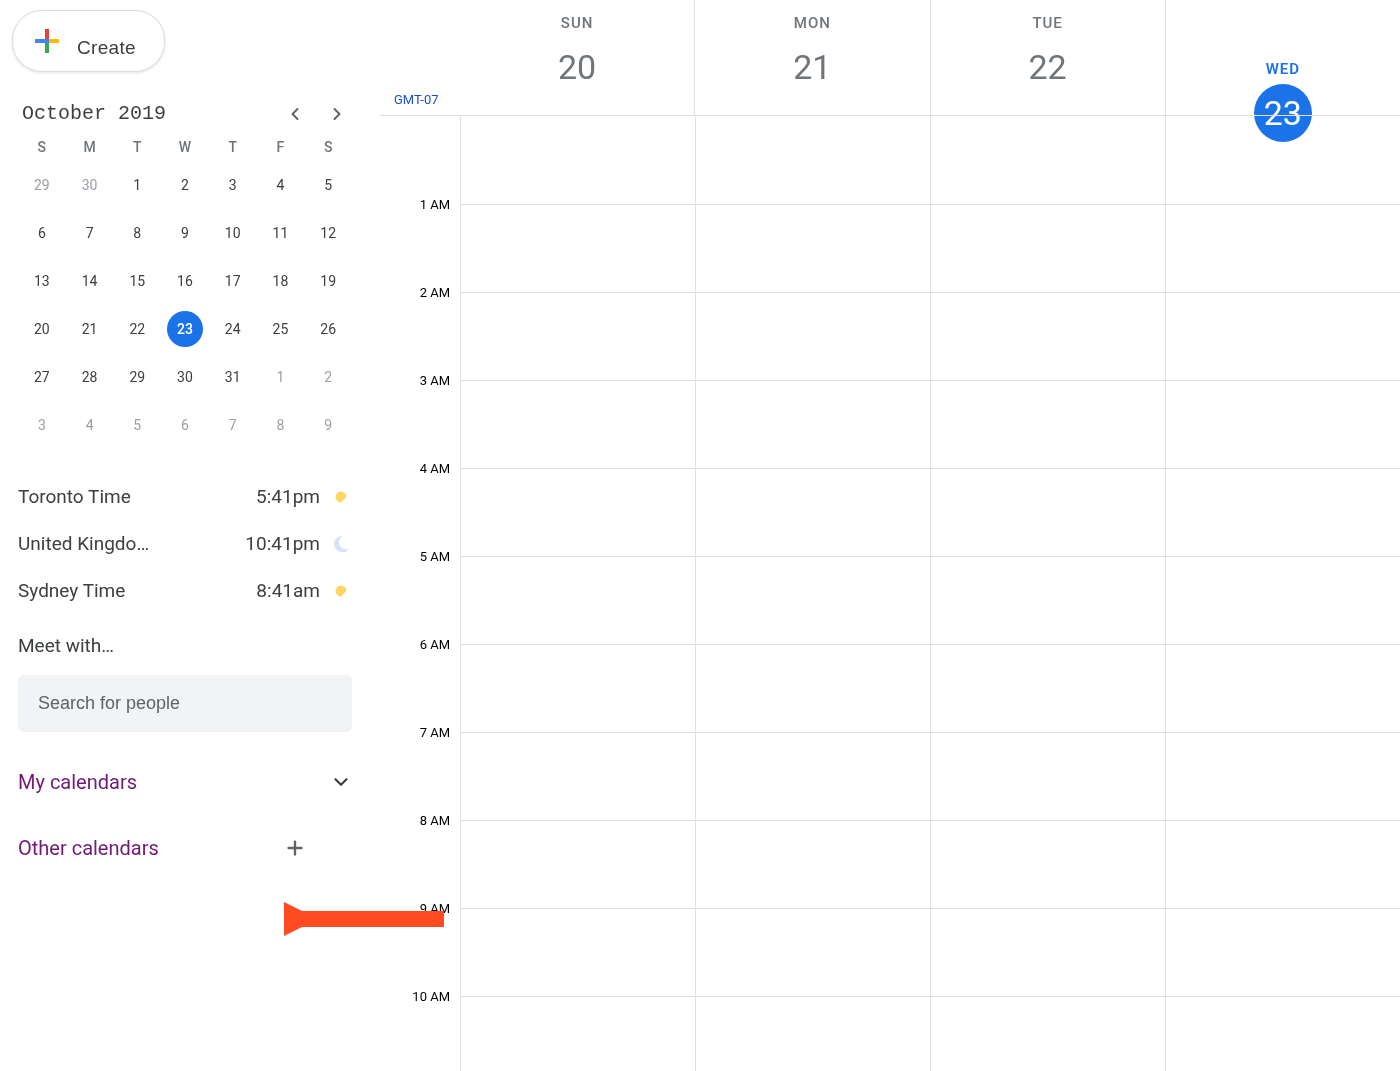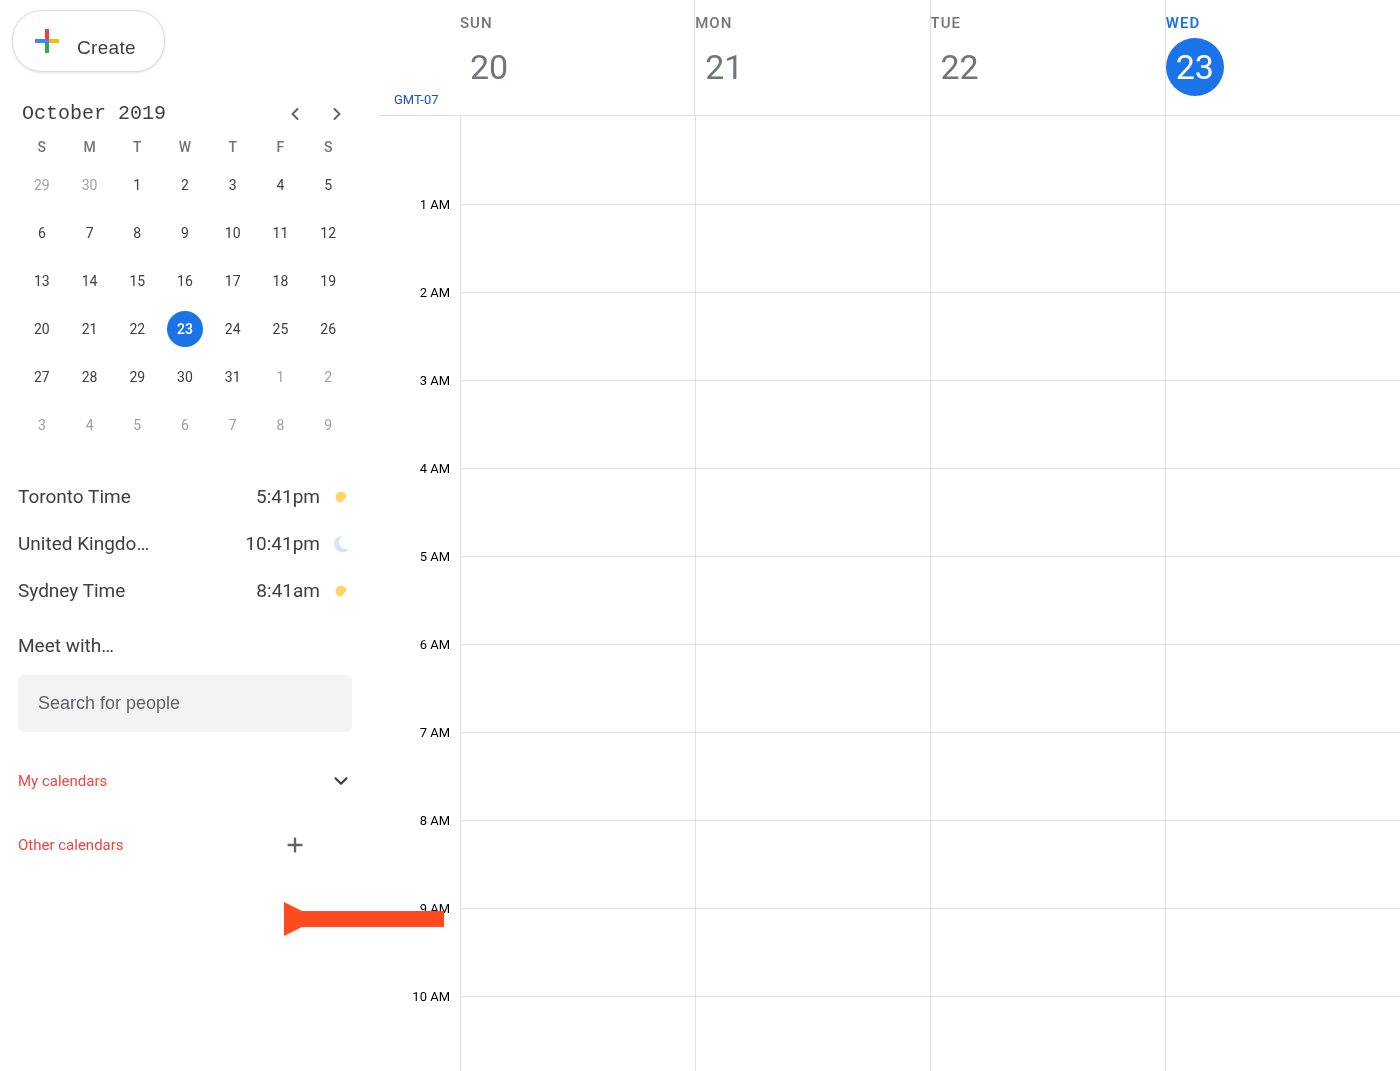--- a/index.html
+++ b/index.html
@@ -92,51 +92,51 @@
   .search-people::placeholder { color: #5f6368; }
 
   .cal-section {
     display: flex;
     align-items: center;
     justify-content: space-between;
     padding: 0 8px;
     margin-top: 38px;
     cursor: pointer;
   }
-  .cal-section-title { font-size: 15px; color: #ef4444; }
+  .cal-section-title { font-size: 20px; color: #701a75; }
   .cal-section-ico { width:22px; height:22px; color:#3c4043; display:flex; align-items:center; justify-content:center; }
 
   
   .main { flex: 1; display: flex; flex-direction: column; position: relative; }
   .day-headers {
     display: flex;
     padding-left: 80px;
     height: 115px;
   }
   .day-head {
     flex: 1;
-    text-align: left;
+    text-align: center;
     padding-top: 14px;
     border-left: 1px solid #e0e0e0;
   }
   .day-head:first-child { border-left: none; }
   .dow { font-size: 15px; color: #70757a; font-weight: 500; letter-spacing: 1px; }
   .dnum {
     font-size: 34px;
     color: #70757a;
     font-weight: 400;
     margin-top: 6px;
     display: inline-flex;
     align-items: center;
     justify-content: center;
     width: 58px;
     height: 58px;
     border-radius: 50%;
   }
-  .day-head.today .dow { color: #1a73e8; font-weight: 600; }
+  .day-head.today .dow { color: #1a73e8; font-weight: 600; margin-top: 46px; }
   .day-head.today .dnum { background: #1a73e8; color: #fff; }
 
   .tz-label {
     position: absolute;
     left: 14px;
     top: 92px;
     font-size: 13px;
     color: #1d4ed8;
   }
 

